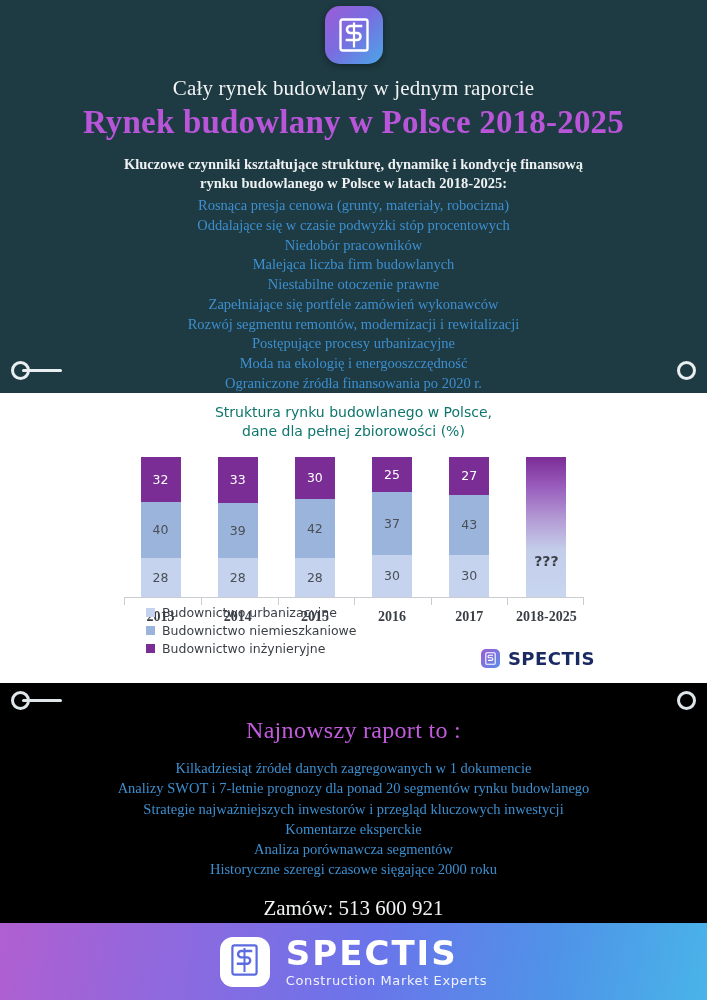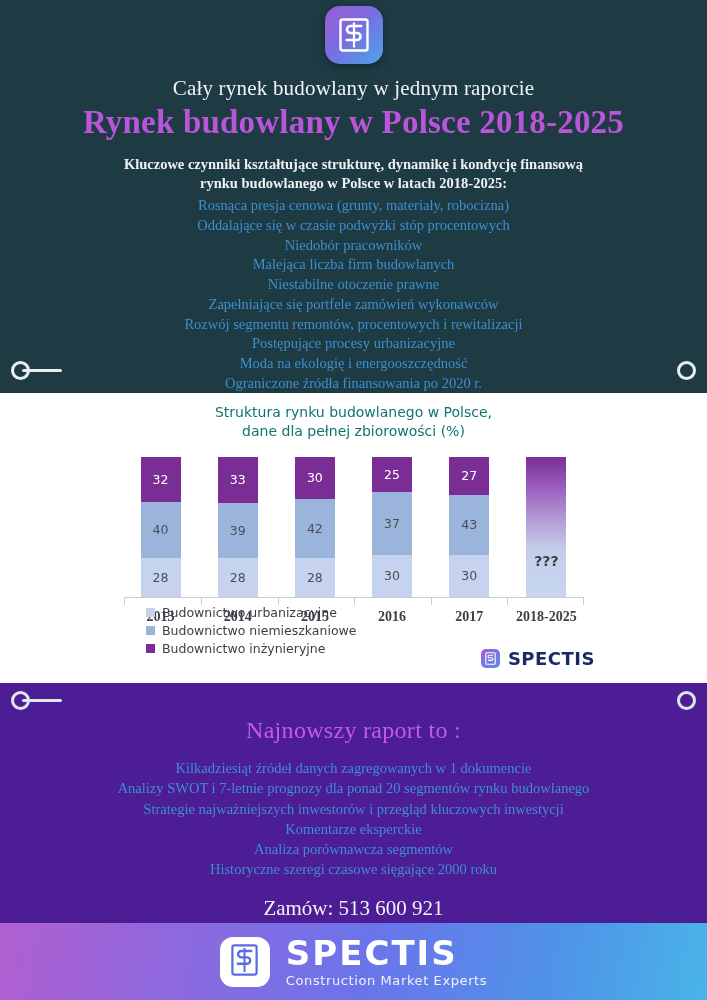--- a/index.html
+++ b/index.html
@@ -129,21 +129,21 @@
     display:flex; align-items:center; justify-content:center;
   }
   .chart-brand .word {
     font-family:"DejaVu Sans", sans-serif; font-weight:bold;
     font-size:18px; letter-spacing:.5px; color:#1b2a63;
   }
 
   
   .lower {
     position:relative; width:707px; height:240px;
-    background:#4c1d95; text-align:center;
+    background:#000000; text-align:center;
   }
   .lower-divider { position:absolute; left:0; right:0; top:2px; }
   .lower-title {
     padding-top:34px; font-size:24px; color:#c35bdf;
     letter-spacing:.3px;
   }
   .benefits { margin-top:14px; }
   .benefit {
     font-size:14.5px; color:#3d8fd0; line-height:1.4;
   }
@@ -199,21 +199,21 @@
       <div>rynku budowlanego w Polsce w latach 2018-2025:</div>
     </div>
 
     <div class="factors">
       <div class="factor">Rosnąca presja cenowa (grunty, materiały, robocizna)</div>
       <div class="factor">Oddalające się w czasie podwyżki stóp procentowych</div>
       <div class="factor">Niedobór pracowników</div>
       <div class="factor">Malejąca liczba firm budowlanych</div>
       <div class="factor">Niestabilne otoczenie prawne</div>
       <div class="factor">Zapełniające się portfele zamówień wykonawców</div>
-      <div class="factor">Rozwój segmentu remontów, procentowych i rewitalizacji</div>
+      <div class="factor">Rozwój segmentu remontów, modernizacji i rewitalizacji</div>
       <div class="factor">Postępujące procesy urbanizacyjne</div>
       <div class="factor">Moda na ekologię i energooszczędność</div>
       <div class="factor">Ograniczone źródła finansowania po 2020 r.</div>
     </div>
 
     <div class="divider hero-divider">
       <div class="bar"></div>
       <div class="dot left"></div>
       <div class="dot right"></div>
     </div>

